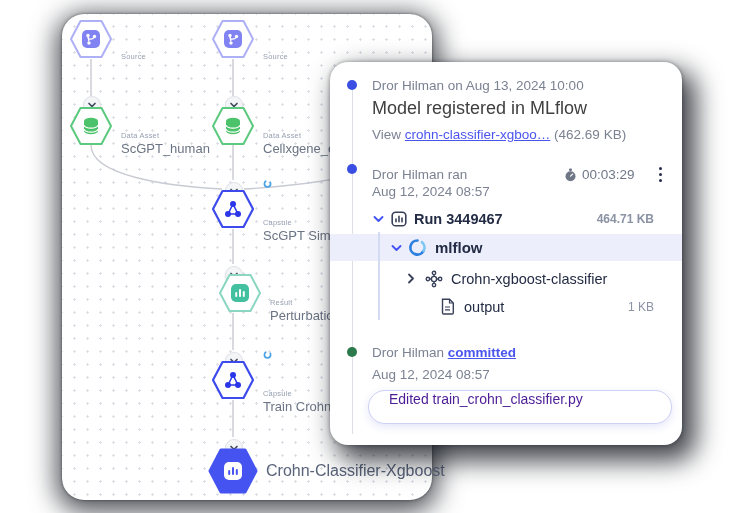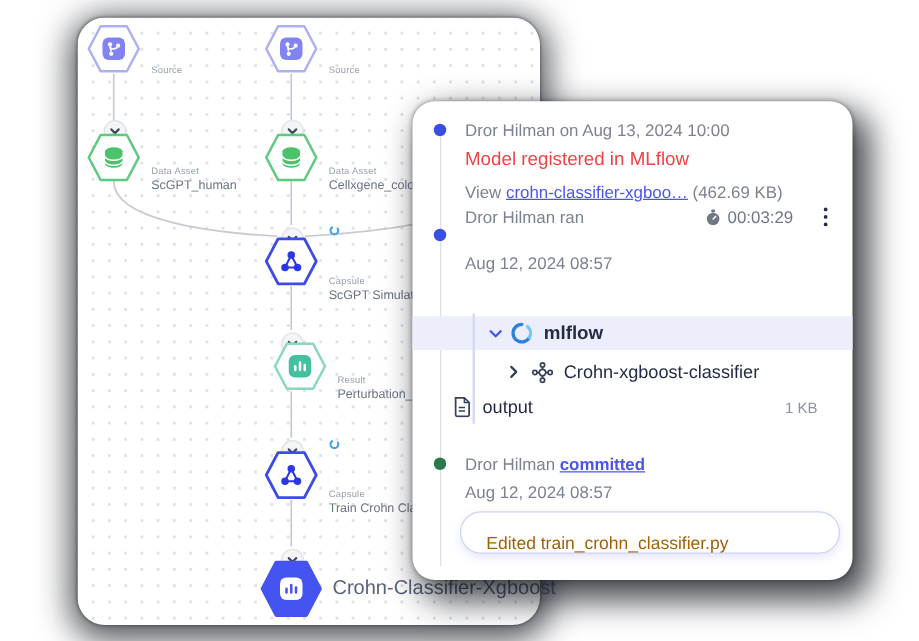--- a/index.html
+++ b/index.html
@@ -17,62 +17,61 @@
     background-size:13px 13px;background-position:6px 6px;
     box-shadow:0 0 3px rgba(10,14,20,.55),0 6px 26px 6px rgba(14,18,26,.72);
     z-index:1;
   }
   .edges{position:absolute;inset:0;}
   .node{position:absolute;width:44px;height:40px;}
   .node svg.hex{display:block;}
   .node-icon{position:absolute;inset:0;display:flex;align-items:center;justify-content:center;}
   .nlabel{position:absolute;left:52px;top:50%;transform:translateY(-50%);white-space:nowrap;line-height:1.15;}
   .ntype{font-size:7.5px;color:#97a0b1;letter-spacing:.2px;margin-top:36px;}
-  .nname{font-size:10px;color:#6b7484;margin-top:1px;}
+  .nname{font-size:13px;color:#6b7484;margin-top:1px;}
   .nname-final{font-size:16px;color:#59637a;font-weight:500;}
   .mini-mlflow{display:block;width:9px;height:9px;margin-bottom:1px;}
   .conn-chev{
     position:absolute;width:16px;height:16px;border-radius:50%;
     background:#f4f5f7;border:1px solid #e1e3e9;box-shadow:0 1px 2px rgba(0,0,0,.10);
     display:flex;align-items:center;justify-content:center;
   }
   
   .activity-card{
     position:absolute;left:330px;top:62px;width:352px;height:383px;
     background:#ffffff;border-radius:18px;z-index:5;
     box-shadow:0 0 4px rgba(10,14,20,.4),10px 12px 26px 4px rgba(14,18,26,.78);
-    margin-top:19px;
   }
   .timeline{position:absolute;left:22px;top:28px;height:344px;width:1px;background:#dcdfe6;}
   .tdot{position:absolute;left:17px;width:10px;height:10px;border-radius:50%;}
   .dot-blue{background:#3b4ee4;}
   .dot-green{background:#2c7a4b;}
   .gray{color:#7b8292;}
   .abs{position:absolute;}
   .hline{font-size:13.5px;line-height:15px;white-space:nowrap;}
-  .title-line{font-size:15px;font-weight:500;color:#ef4444;}
+  .title-line{font-size:18px;font-weight:500;color:#404040;}
   .link{color:#4a55ee;text-decoration:underline;cursor:pointer;}
   .e-header-row{display:flex;align-items:center;width:294px;}
   .duration{display:flex;align-items:center;gap:5px;font-size:13.5px;color:#6f7787;}
   .kebab{display:flex;flex-direction:column;gap:2.5px;margin-left:20px;cursor:pointer;padding:2px 4px;}
   .kebab i{width:3.4px;height:3.4px;border-radius:50%;background:#222c49;}
   .tree-row{
     position:absolute;left:0;right:0;height:27px;
     display:flex;align-items:center;padding-right:28px;box-sizing:border-box;
     font-size:14.5px;color:#232c44;cursor:pointer;
   }
   .row-size{margin-left:auto;font-size:12px;color:#8a92a3;}
   .indent-guide{position:absolute;left:48px;top:170px;height:88px;width:1.5px;background:#d5daf3;z-index:2;}
   .mlflow-band{background:#eceefb;}
   .note-pill{
     position:absolute;left:38px;right:10px;top:328px;height:34px;
     background:#fff;border:1.5px solid #ccd2f4;border-radius:17px;
     box-shadow:0 3px 8px rgba(90,100,220,.16);
-    display:flex;align-items:flex-end;padding-left:20px;box-sizing:border-box;
-    font-size:14px;font-weight:500;color:#a16207;
+    display:flex;align-items:flex-start;padding-left:20px;box-sizing:border-box;
+    font-size:14px;font-weight:500;color:#4c1d95;
   }
   .chev-icon{display:flex;align-items:center;justify-content:center;}
 </style>
 </head>
 <body>
 
 <div class="canvas-card">
 
   <svg class="edges" width="370" height="486" viewBox="0 0 370 486">
     <g fill="none" stroke="#c8cbd3" stroke-width="1.4">
@@ -279,21 +278,21 @@
   <span class="tdot dot-green" style="top:285px"></span>
 
   <div class="abs" style="left:42px;top:16px">
     <div class="hline gray">Dror Hilman on Aug 13, 2024 10:00</div>
     <div class="hline title-line" style="margin-top:8px">Model registered in MLflow</div>
     <div class="hline gray" style="margin-top:11px">
       <span>View </span><span class="link">crohn-classifier-xgboo…</span><span> (462.69 KB)</span>
     </div>
   </div>
 
-  <div class="abs e-header-row" style="left:42px;top:83px">
+  <div class="abs e-header-row" style="left:42px;top:103px">
     <span class="hline gray" style="flex:1">Dror Hilman ran</span>
     <span class="duration">
       <span class="chev-icon">
           <svg width="13" height="14" viewBox="0 0 13 14">
             <rect x="5" y="0.5" width="3" height="2.4" rx="1" fill="#6f7787"></rect>
             <circle cx="6.5" cy="8.2" r="5" fill="#6f7787"></circle>
             <path d="M6.5,8.2 L8.6,6.1" stroke="#fff" stroke-width="1.2" stroke-linecap="round"></path>
           </svg>
         </span>
       <span>00:03:29</span>
@@ -301,20 +300,35 @@
     <span class="kebab">
         <i></i>
         <i></i>
         <i></i>
       </span>
   </div>
   <div class="abs hline gray" style="left:42px;top:122px">Aug 12, 2024 08:57</div>
 
   <div class="indent-guide"></div>
 
+  <div class="tree-row" style="top:143px;padding-left:42px;font-weight:700;font-size:14.5px">
+    <span class="chev-icon">
+        <svg width="13" height="12">
+          <polyline points="2.5,4 6.5,8 10.5,4" fill="none" stroke="#4454f2" stroke-width="1.9" stroke-linecap="round" stroke-linejoin="round"></polyline>
+        </svg>
+      </span>
+    <span class="chev-icon" style="margin-left:6px">
+        <svg width="16" height="16" viewBox="0 0 16 16">
+          <rect x="1.2" y="1.2" width="13.6" height="13.6" rx="3.4" fill="none" stroke="#39415a" stroke-width="1.6"></rect>
+          <path d="M5,10.8 V8 M8,10.8 V5.4 M11,10.8 V7" stroke="#39415a" stroke-width="1.6" stroke-linecap="round"></path>
+        </svg>
+      </span>
+    <span style="margin-left:7px">Run 3449467</span>
+    <span class="row-size">464.71 KB</span>
+  </div>
 
   <div class="tree-row mlflow-band" style="top:172px;padding-left:60px;font-weight:700;font-size:15px">
     <span class="chev-icon">
         <svg width="13" height="12">
           <polyline points="2.5,4 6.5,8 10.5,4" fill="none" stroke="#4454f2" stroke-width="1.9" stroke-linecap="round" stroke-linejoin="round"></polyline>
         </svg>
       </span>
     <span class="chev-icon" style="margin-left:5px">
         <svg width="19" height="19" viewBox="0 0 20 20">
           <path d="M10,2.6 a7.4,7.4 0 1 0 6.4,11" fill="none" stroke="#2d7fe0" stroke-width="2.8" stroke-linecap="round"></path>
@@ -336,21 +350,21 @@
           <circle cx="9" cy="2.9" r="1.7"></circle>
           <circle cx="9" cy="15.1" r="1.7"></circle>
           <circle cx="2.9" cy="9" r="1.7"></circle>
           <circle cx="15.1" cy="9" r="1.7"></circle>
           <path d="M9,4.6 V6.3 M9,11.7 V13.4 M4.6,9 H6.3 M11.7,9 H13.4"></path>
         </svg>
       </span>
     <span style="margin-left:8px">Crohn-xgboost-classifier</span>
   </div>
 
-  <div class="tree-row" style="top:231px;padding-left:32px">
+  <div class="tree-row" style="top:231px;padding-left:110px">
     <span class="chev-icon">
         <svg width="15" height="17" viewBox="0 0 15 17" fill="none" stroke="#39415a" stroke-width="1.4">
           <path d="M2.5,1.2 h7 l3.8,3.8 v9.8 a1.2,1.2 0 0 1 -1.2,1.2 h-8.4 a1.2,1.2 0 0 1 -1.2,-1.2 Z"></path>
           <path d="M9.5,1.4 v3.6 h3.6" stroke-width="1.2"></path>
           <path d="M5,9 h5 M5,11.8 h5" stroke-width="1.2"></path>
         </svg>
       </span>
     <span style="margin-left:9px">output</span>
     <span class="row-size">1 KB</span>
   </div>

